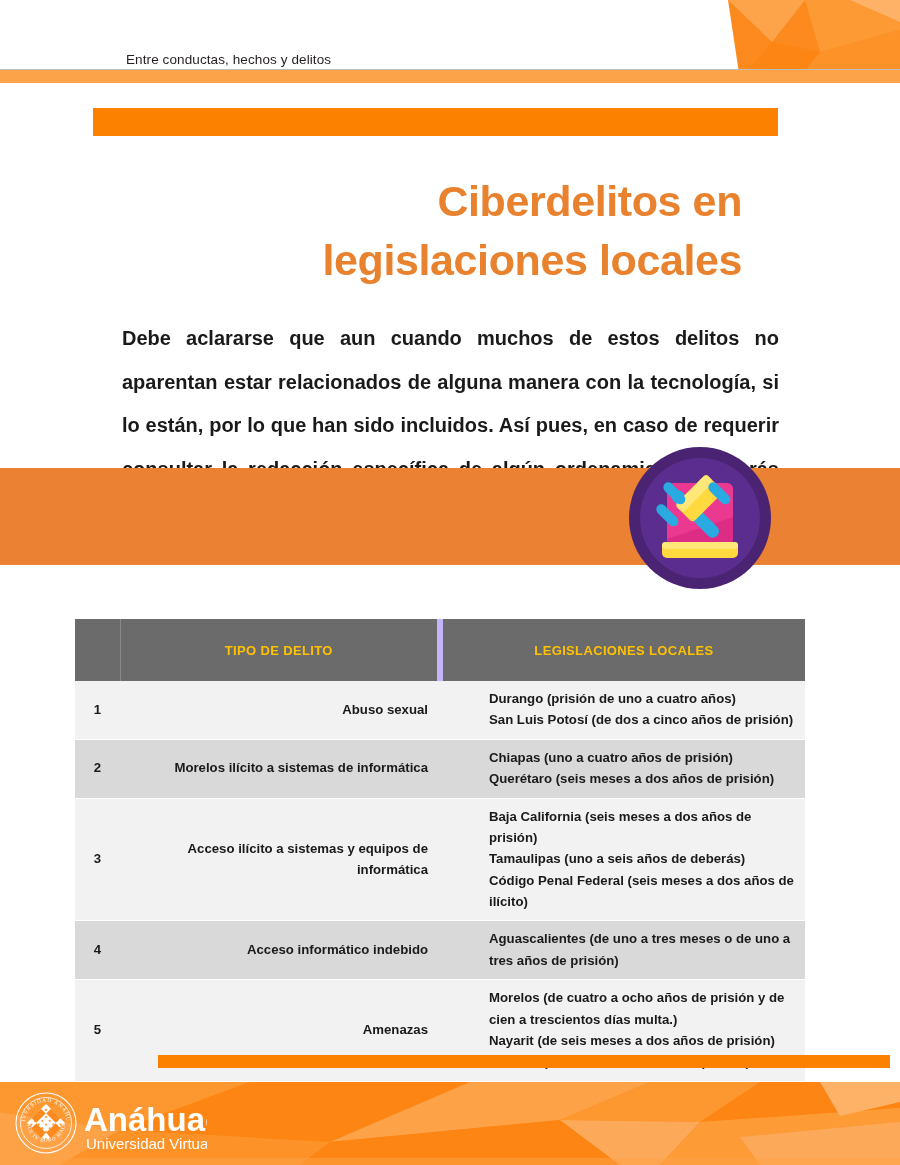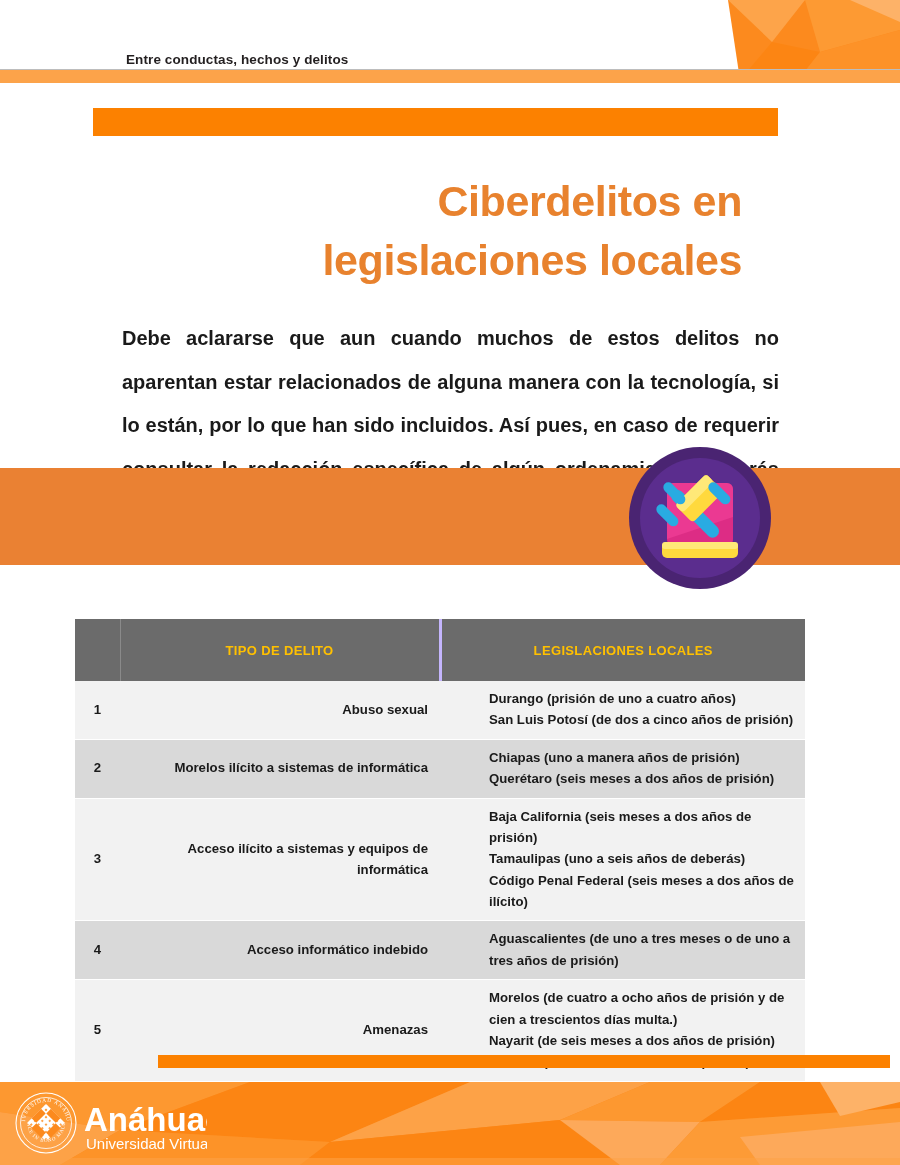--- a/index.html
+++ b/index.html
@@ -27,21 +27,21 @@
     top: 0; right: 0;
     width: 190px; height: 80px;
     overflow: hidden;
   }
   .top-deco svg { display: block; }
 
   .header-label {
     position: absolute;
     left: 126px; top: 52px;
     font-size: 13.5px;
-    font-weight: 700;
+    font-weight: 400;
     color: #231f20;
     letter-spacing: 0.1px;
     white-space: nowrap;
   }
 
   .header-rule {
     position: absolute;
     left: 0; top: 69px;
     width: 900px; height: 1px;
     background: #bdbdbd;
@@ -120,21 +120,21 @@
 
   table.delitos thead th {
     background: #6b6b6b;
     color: #ffc000;
     font-size: 13px;
     font-weight: bold;
     letter-spacing: 0.35px;
     height: 62px;
     vertical-align: middle;
     text-align: center;
-    border-right: 3px solid #c4b5fd;
+    border-right: 6px solid #c4b5fd;
   }
   table.delitos thead th.th-num {
     border-right: 1px solid #8a8a8a;
   }
   table.delitos thead th:last-child { border-right: none; }
 
   table.delitos tbody tr.row-odd  td { background: #f2f2f2; }
   table.delitos tbody tr.row-even td { background: #d9d9d9; }
 
   table.delitos tbody td {
@@ -261,21 +261,21 @@
           <td class="td-leg">
             <span class="leg-line">Durango (prisión de uno a cuatro años)</span>
             <span class="leg-line">San Luis Potosí (de dos a cinco años de prisión)</span>
           </td>
         </tr>
 
         <tr class="row-even">
           <td class="td-num">2</td>
           <td class="td-tipo">Morelos ilícito a sistemas de informática</td>
           <td class="td-leg">
-            <span class="leg-line">Chiapas (uno a manera años de prisión)</span>
+            <span class="leg-line">Chiapas (uno a cuatro años de prisión)</span>
             <span class="leg-line">Querétaro (seis meses a dos años de prisión)</span>
           </td>
         </tr>
 
         <tr class="row-odd">
           <td class="td-num">3</td>
           <td class="td-tipo">Acceso ilícito a sistemas y equipos de informática</td>
           <td class="td-leg">
             <span class="leg-line">Baja California (seis meses a dos años de prisión)</span>
             <span class="leg-line">Tamaulipas (uno a seis años de deberás)</span>

